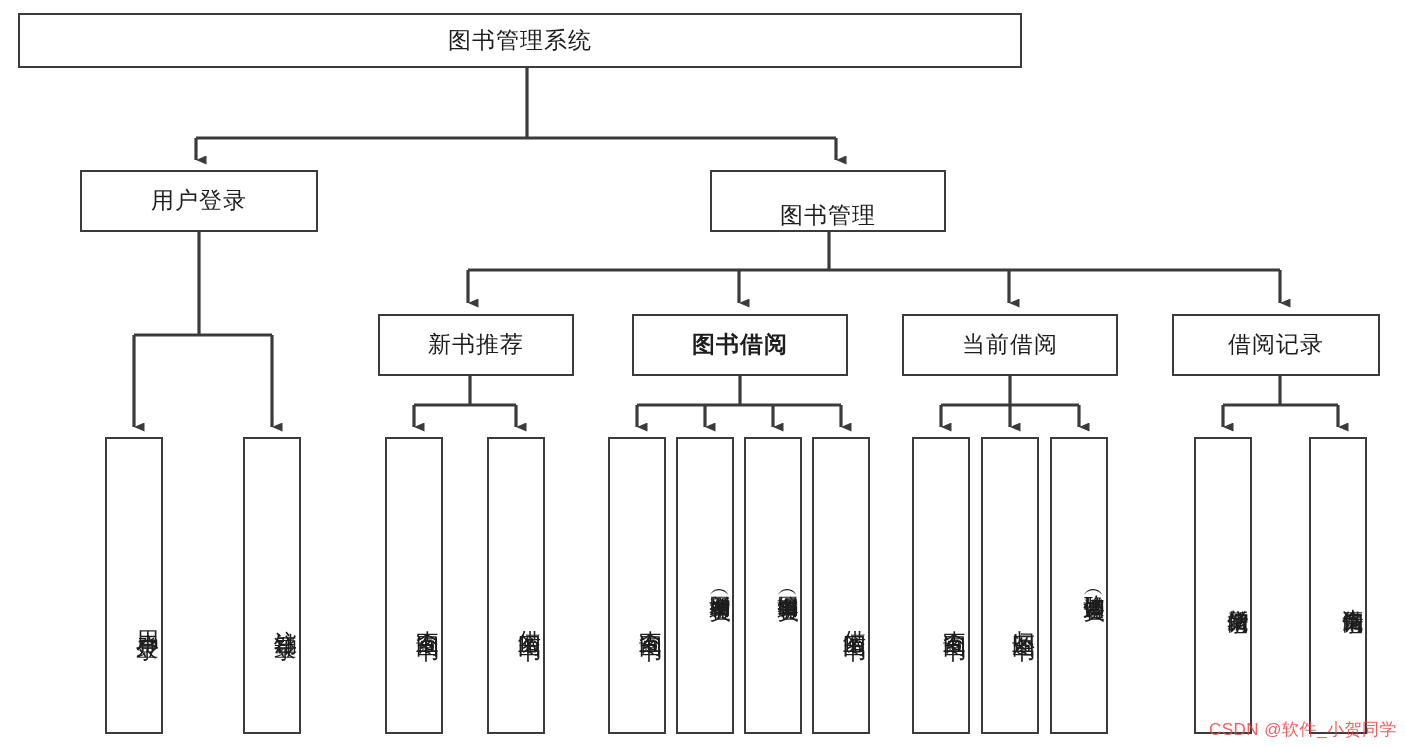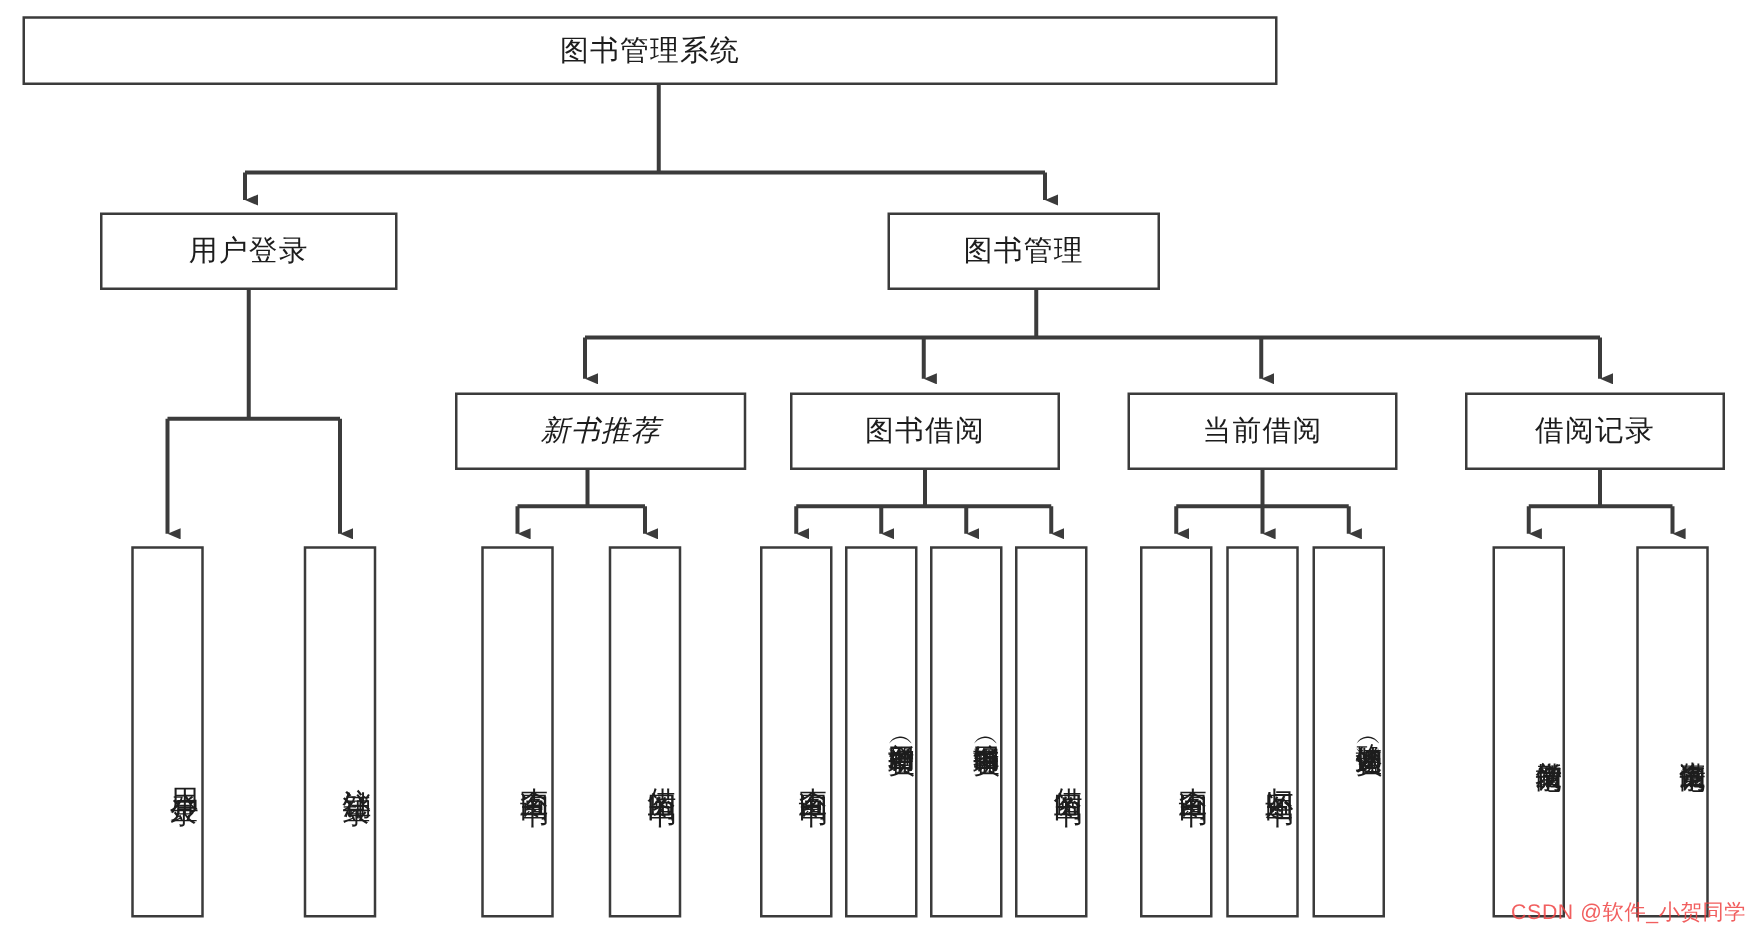--- a/index.html
+++ b/index.html
@@ -127,28 +127,28 @@
     </g>
   </svg>
 
   <div class="node-box horizontal" style="left:18px; top:13px; width:1004px; height:55px;">
     <span>图书管理系统</span>
   </div>
 
   <div class="node-box horizontal" style="left:80px; top:170px; width:238px; height:62px;">
     <span>用户登录</span>
   </div>
-  <div class="node-box horizontal" style="left:710px; top:170px; width:218px; height:62px;">
+  <div class="node-box horizontal" style="left:710px; top:170px; width:236px; height:62px;align-items:flex-end;">
     <span>图书管理</span>
   </div>
 
-  <div class="node-box horizontal" style="left:364px; top:314px; width:233px; height:62px;font-style:italic;">
+  <div class="node-box horizontal" style="left:378px; top:314px; width:196px; height:62px;">
     <span>新书推荐</span>
   </div>
-  <div class="node-box horizontal" style="left:632px; top:314px; width:216px; height:62px;">
+  <div class="node-box horizontal" style="left:632px; top:314px; width:216px; height:62px;font-weight:bold;">
     <span>图书借阅</span>
   </div>
   <div class="node-box horizontal" style="left:902px; top:314px; width:216px; height:62px;">
     <span>当前借阅</span>
   </div>
   <div class="node-box horizontal" style="left:1172px; top:314px; width:208px; height:62px;">
     <span>借阅记录</span>
   </div>
 
   <div class="node-box vertical" style="left:105px; top:437px; width:58px; height:297px; padding-top:78px;">

